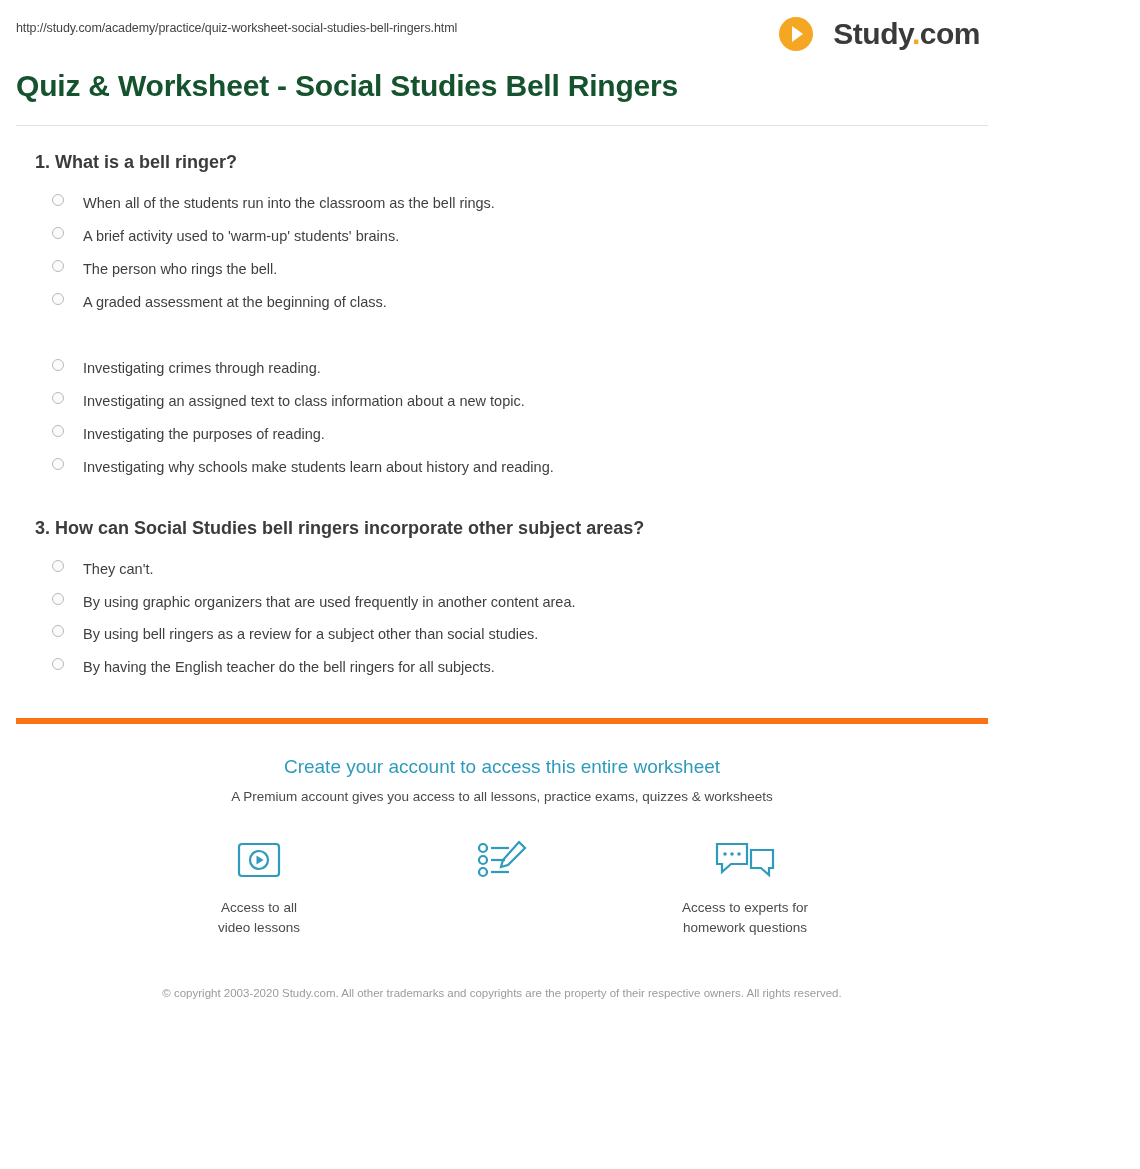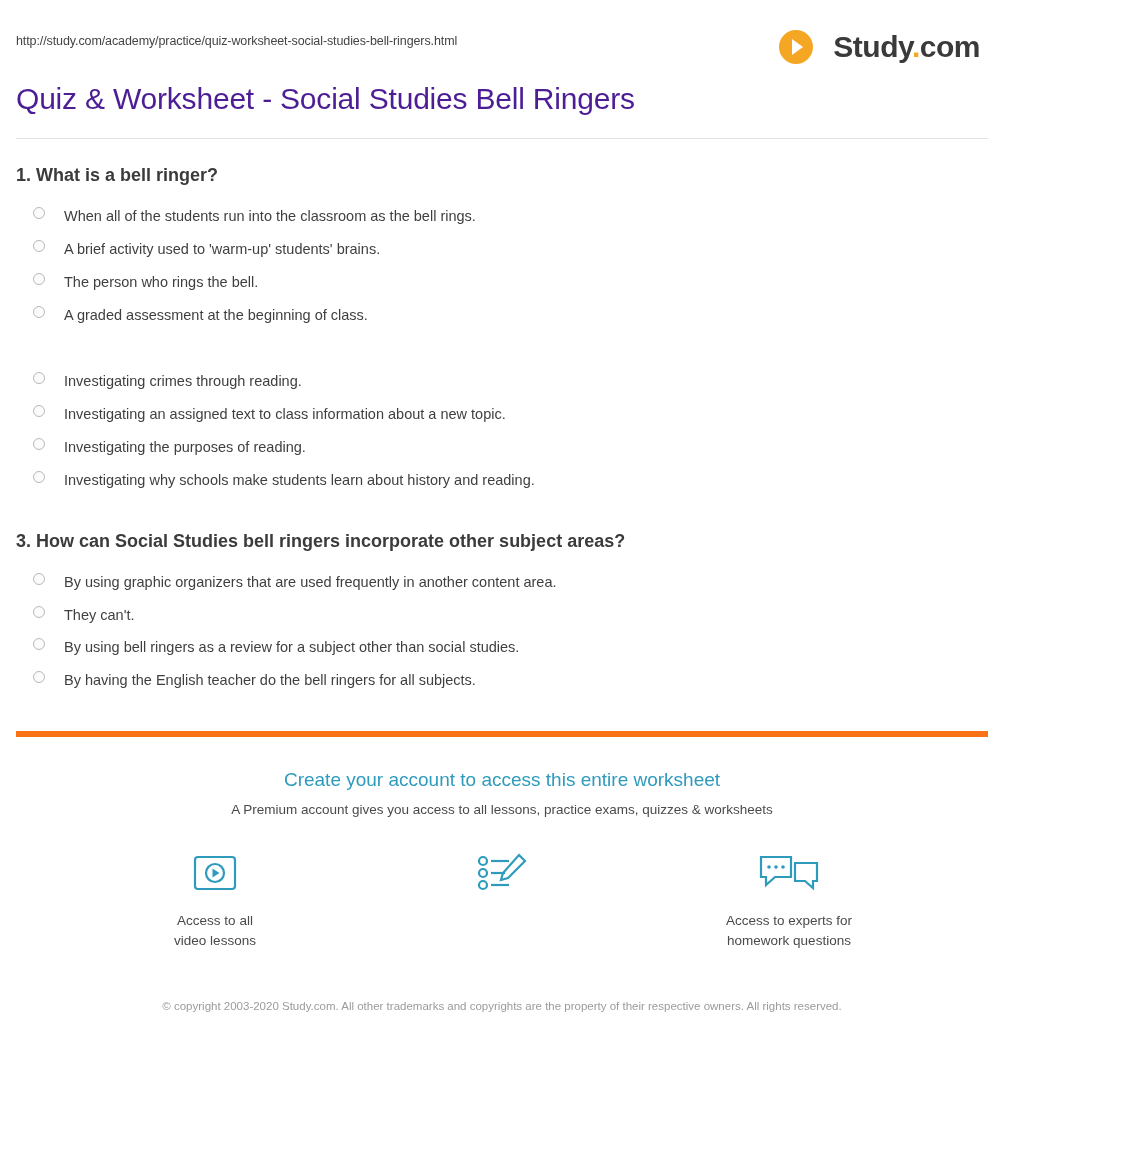--- a/index.html
+++ b/index.html
@@ -12,21 +12,21 @@
     width: 1140px;
     height: 1169px;
     font-family: "Liberation Sans", sans-serif;
     color: #333333;
     position: relative;
     overflow: hidden;
   }
   .page {
     width: 1004px;
     min-height: 1169px;
-    padding: 16px 16px;
+    padding: 3px 16px;
   }
 
   
   .top-bar {
     display: flex;
     align-items: flex-start;
     justify-content: space-between;
     padding: 14px 0 4px 0;
   }
   .url {
@@ -63,34 +63,34 @@
     font-weight: bold;
     color: #3a3a3a;
     letter-spacing: -0.5px;
   }
   .logo-text .dot { color: #f5a623; }
   .logo-text .com { color: #3a3a3a; }
 
   
   .page-title {
     font-size: 30px;
-    font-weight: normal;
-    color: #4c1d95;
+    font-weight: bold;
+    color: #14532d;
     margin: 14px 0 22px 0;
     letter-spacing: -0.2px;
   }
   .rule {
     border: 0;
     border-top: 1px solid #e3e3e3;
     margin: 0;
   }
 
   
   .questions { padding-top: 26px; }
-  .question-block { margin-bottom: 34px; }
+  .question-block { margin-bottom: 34px; margin-left: 19px; }
   .question-title {
     font-size: 18px;
     font-weight: bold;
     color: #3b3b3b;
     margin: 0 0 14px 0;
   }
   .answers { margin: 0; padding: 0; list-style: none; }
   .answer {
     display: flex;
     align-items: flex-start;
@@ -125,21 +125,21 @@
     margin-bottom: 11px;
   }
   .promo-sub {
     font-size: 13.5px;
     color: #4a4a4a;
     margin-bottom: 30px;
   }
   .features {
     display: flex;
     justify-content: center;
-    gap: 112px;
+    gap: 68px;
     margin-top: 14px;
   }
   .feature {
     width: 175px;
     text-align: center;
   }
   .feature-icon {
     height: 52px;
     display: flex;
     align-items: center;
@@ -220,25 +220,25 @@
           <span class="answer-label">Investigating why schools make students learn about history and reading.</span>
         </li>
       </ul>
     </div>
 
     <div class="question-block">
       <div class="question-title">3. How can Social Studies bell ringers incorporate other subject areas?</div>
       <ul class="answers">
         <li class="answer">
           <span class="radio"></span>
+          <span class="answer-label">They can't.</span>
+        </li>
+        <li class="answer">
+          <span class="radio"></span>
           <span class="answer-label">By using graphic organizers that are used frequently in another content area.</span>
-        </li>
-        <li class="answer">
-          <span class="radio"></span>
-          <span class="answer-label">They can't.</span>
         </li>
         <li class="answer">
           <span class="radio"></span>
           <span class="answer-label">By using bell ringers as a review for a subject other than social studies.</span>
         </li>
         <li class="answer">
           <span class="radio"></span>
           <span class="answer-label">By having the English teacher do the bell ringers for all subjects.</span>
         </li>
       </ul>

